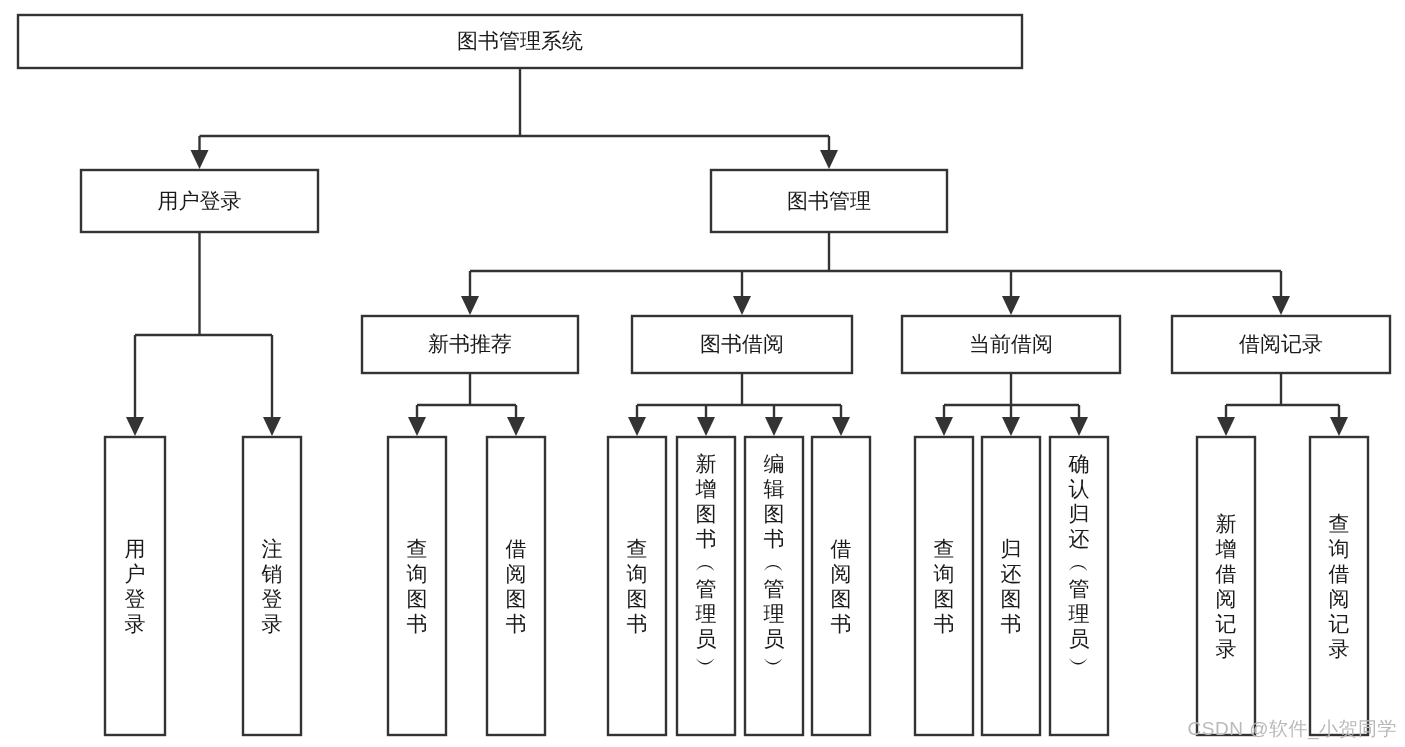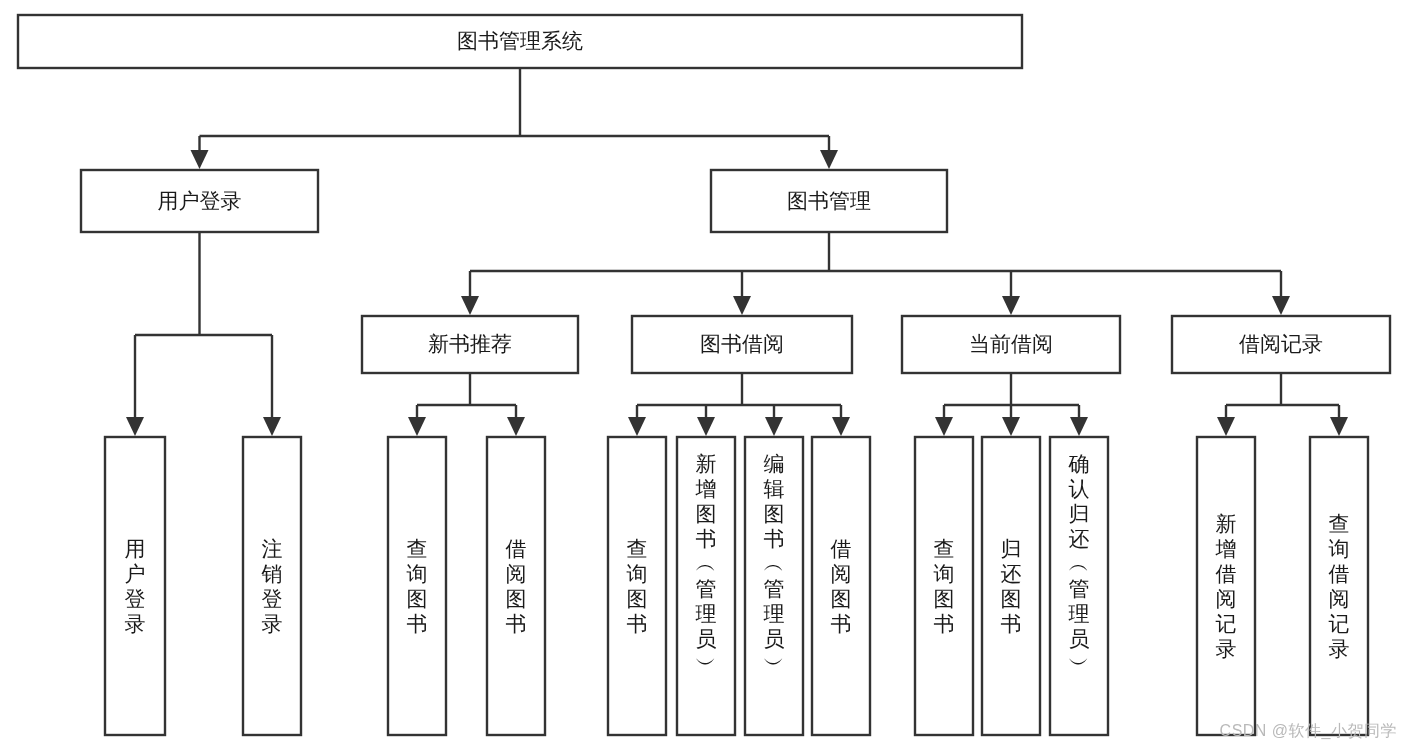--- a/index.html
+++ b/index.html
@@ -53,21 +53,21 @@
     font-family: "Liberation Sans", sans-serif;
     font-size: 21px;
     fill: #1a1a1a;
     text-anchor: middle;
   }
   .watermark-text {
     position: absolute;
     right: 8px;
     bottom: 5px;
     font-family: "Liberation Sans", sans-serif;
-    font-size: 16px;
+    font-size: 19px;
     color: #b9b9b9;
     white-space: nowrap;
     letter-spacing: 0.5px;
     pointer-events: none;
   }
 </style>
 </head>
 <body>
 
 <div id="diagram-root">

